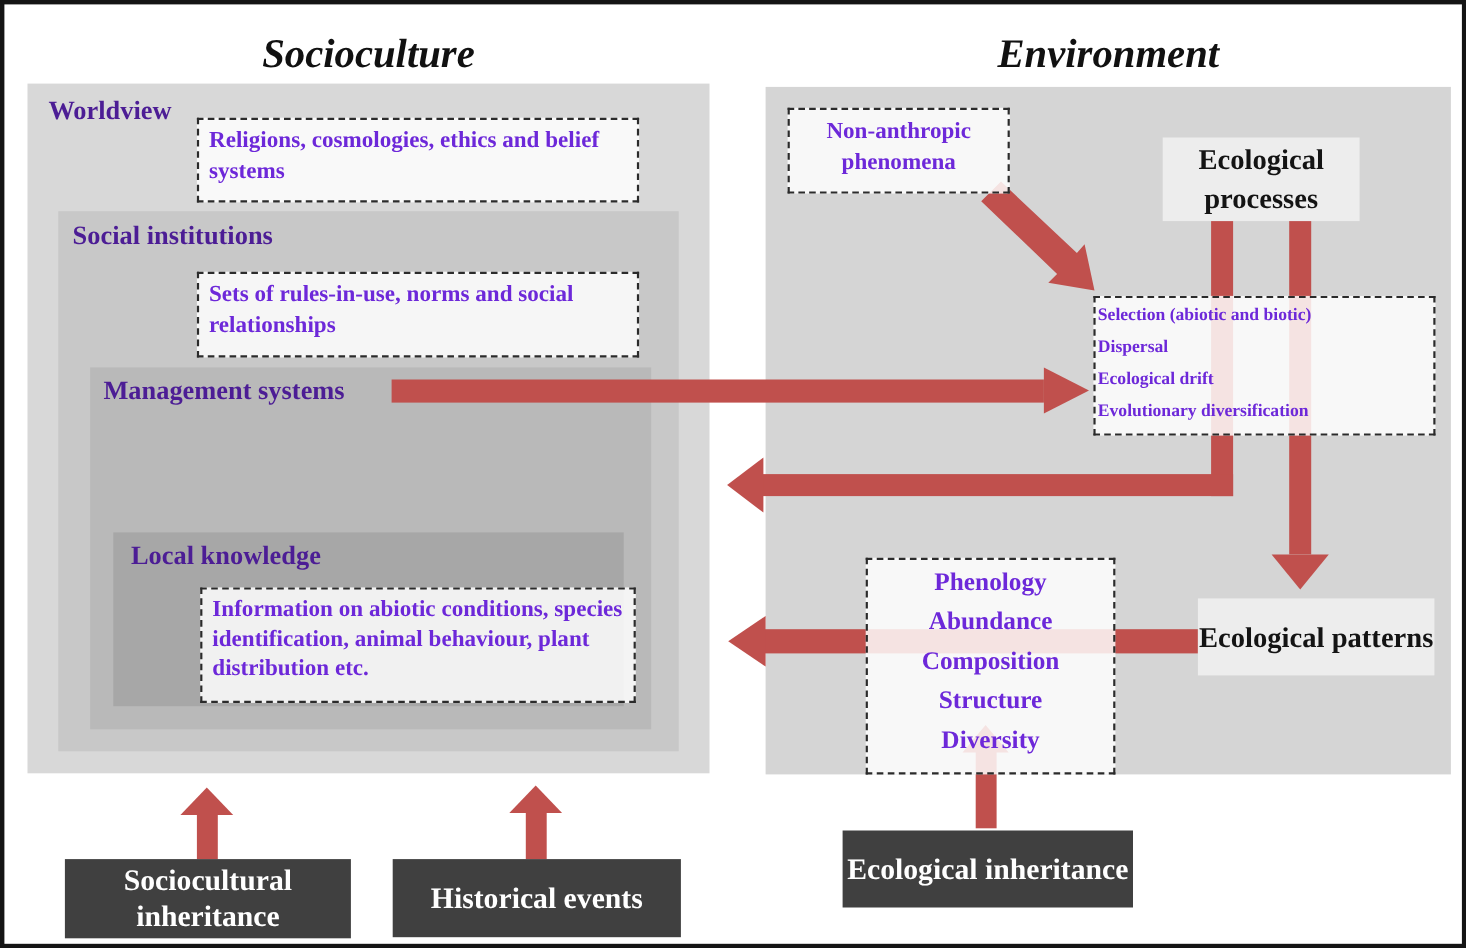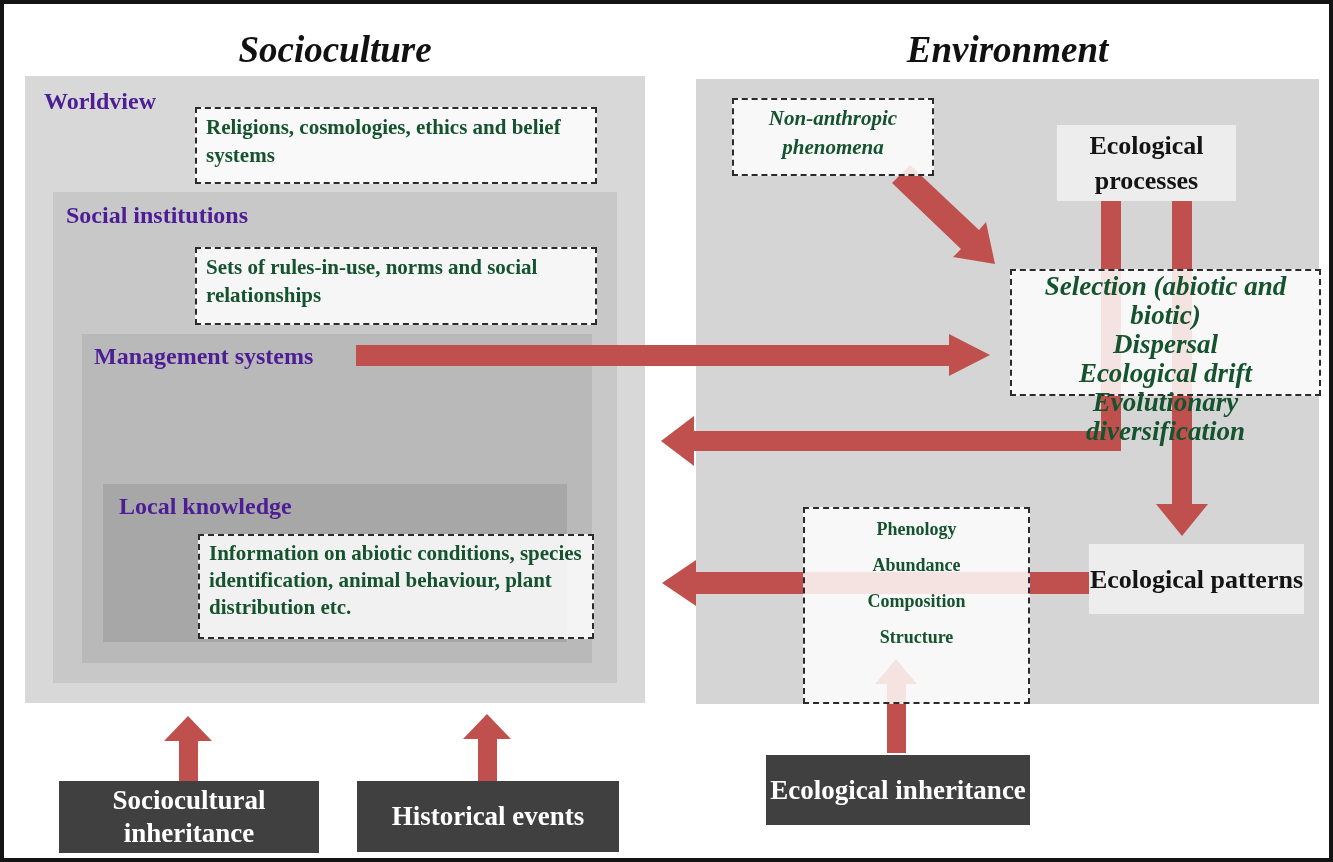--- a/index.html
+++ b/index.html
@@ -27,43 +27,42 @@
   .env{left:692px;top:75px;width:623px;height:625px;background:#d5d5d5;}
   .lab{
     position:absolute;z-index:4;
     font-weight:bold;font-size:24px;line-height:26px;color:#4c1d95;
     white-space:nowrap;
   }
   .dash{
     position:absolute;z-index:6;
     border:2px dashed #2b2b2b;
     background:rgba(255,255,255,0.84);
-    font-weight:bold;font-size:21px;line-height:28px;color:#14532d;
+    font-weight:bold;font-size:21px;line-height:28px;color:#6d28d9;
     padding:4px 9px;
-    margin-left:16px;
   }
-  .dash.center{text-align:center;font-style:italic;}
+  .dash.center{text-align:center;}
   .solidbox{
     position:absolute;z-index:6;
     background:#ededed;
     font-weight:bold;font-size:26px;line-height:35px;color:#141414;
     text-align:center;
     display:flex;flex-direction:column;align-items:center;justify-content:center;
   }
   .dark{
     position:absolute;z-index:6;
     background:#404040;color:#ffffff;
     font-weight:bold;font-size:27px;line-height:33px;
     display:flex;align-items:center;justify-content:center;
     text-align:center;
   }
   .arrows{position:absolute;left:0;top:0;z-index:5;}
   .info-lines{font-size:21px;line-height:27px;}
-  .sel-line{font-size:27px;line-height:29px;text-align:center;font-style:italic;}
-  .phe-line{font-size:18px;line-height:36px;text-align:center;}
+  .sel-line{font-size:16px;line-height:29px;}
+  .phe-line{font-size:23px;line-height:36px;text-align:center;}
 </style>
 </head>
 <body>
 
 <div class="canvas">
 
   <div class="title" style="left:21px;top:24px;width:620px;">Socioculture</div>
   <div class="title" style="left:692px;top:24px;width:623px;">Environment</div>
 
   <div class="panel p1"></div>
@@ -120,20 +119,21 @@
     <div class="sel-line">Dispersal</div>
     <div class="sel-line">Ecological drift</div>
     <div class="sel-line">Evolutionary diversification</div>
   </div>
 
   <div class="dash" style="left:783px;top:503px;width:219px;height:189px;padding:2px 2px;">
     <div class="phe-line">Phenology</div>
     <div class="phe-line">Abundance</div>
     <div class="phe-line">Composition</div>
     <div class="phe-line">Structure</div>
+    <div class="phe-line">Diversity</div>
   </div>
 
   <div class="solidbox" style="left:1085px;top:540px;width:215px;height:70px;">Ecological patterns</div>
 
   <div class="dark" style="left:55px;top:777px;width:260px;height:72px;">Sociocultural inheritance</div>
   <div class="dark" style="left:353px;top:777px;width:262px;height:71px;">Historical events</div>
   <div class="dark" style="left:762px;top:751px;width:264px;height:70px;">Ecological inheritance</div>
 
 </div>
 

